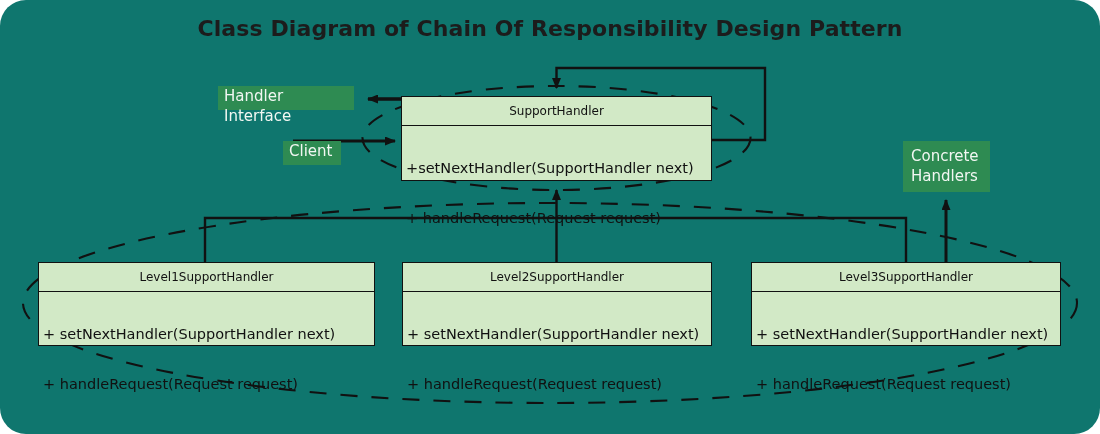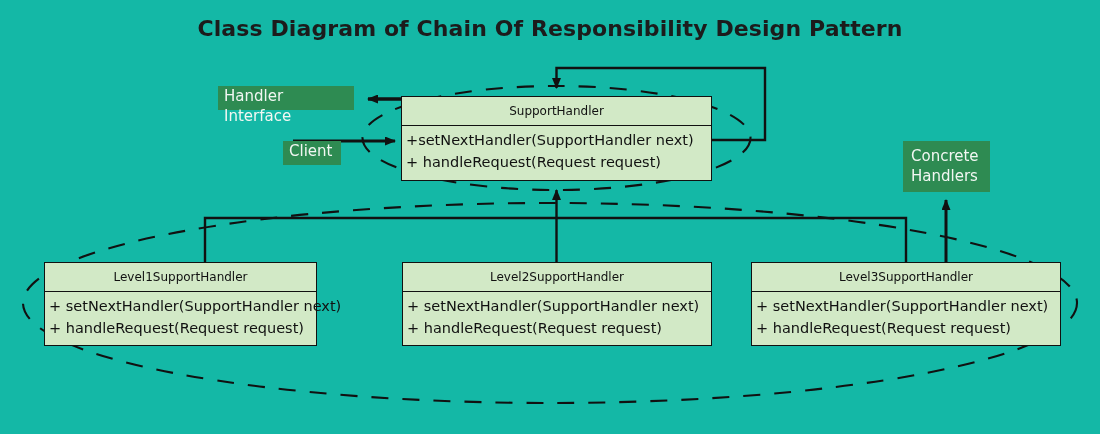--- a/index.html
+++ b/index.html
@@ -4,23 +4,24 @@
 <style>
   html, body {
     margin: 0;
     padding: 0;
     background: #ffffff;
   }
   #stage {
     position: relative;
     width: 1100px;
     height: 434px;
-    background: #14b8a6;
+    background: #0f766e;
     font-family: "DejaVu Sans", "Liberation Sans", sans-serif;
     overflow: hidden;
+    border-radius: 26px;
   }
   #wires {
     position: absolute;
     left: 0; top: 0;
     width: 1100px;
     height: 434px;
   }
   .title {
     position: absolute;
     left: 0;
@@ -52,20 +53,21 @@
   }
   .uml .uml-ops {
     box-sizing: border-box;
     padding: 3px 0 3px 4px;
   }
   .uml .uml-op {
     font-size: 14.5px;
     line-height: 22px;
     color: #111111;
     white-space: nowrap;
+    margin-top: 28px;
   }
   
   .chip {
     position: absolute;
     box-sizing: border-box;
     background: #2e8b52;
     color: #f2f7f2;
     font-size: 15px;
     display: flex;
     align-items: flex-start;
@@ -126,21 +128,21 @@
   </div>
 
   <div class="uml" style="left:401px; top:96px; width:311px; height:85px;">
     <div class="uml-name">SupportHandler</div>
     <div class="uml-ops">
       <div class="uml-op">+setNextHandler(SupportHandler next)</div>
       <div class="uml-op">+ handleRequest(Request request)</div>
     </div>
   </div>
 
-  <div class="uml" style="left:44px; top:262px; width:273px; height:84px;">
+  <div class="uml" style="left:38px; top:262px; width:337px; height:84px;">
     <div class="uml-name">Level1SupportHandler</div>
     <div class="uml-ops">
       <div class="uml-op">+ setNextHandler(SupportHandler next)</div>
       <div class="uml-op">+ handleRequest(Request request)</div>
     </div>
   </div>
 
   <div class="uml" style="left:402px; top:262px; width:310px; height:84px;">
     <div class="uml-name">Level2SupportHandler</div>
     <div class="uml-ops">

